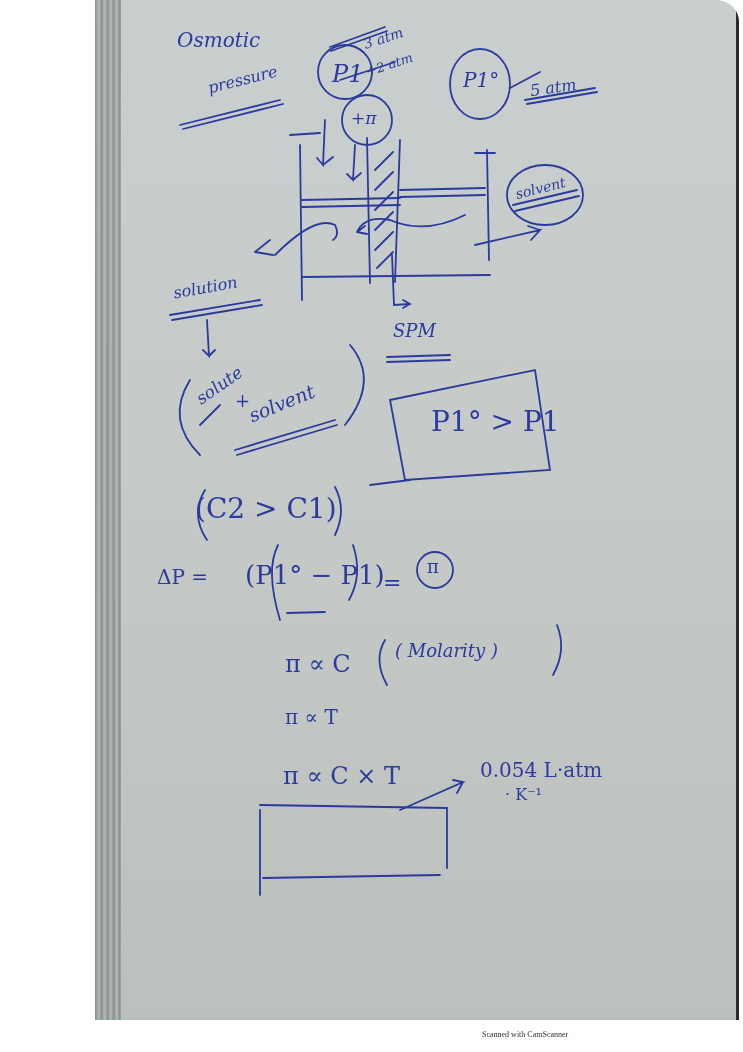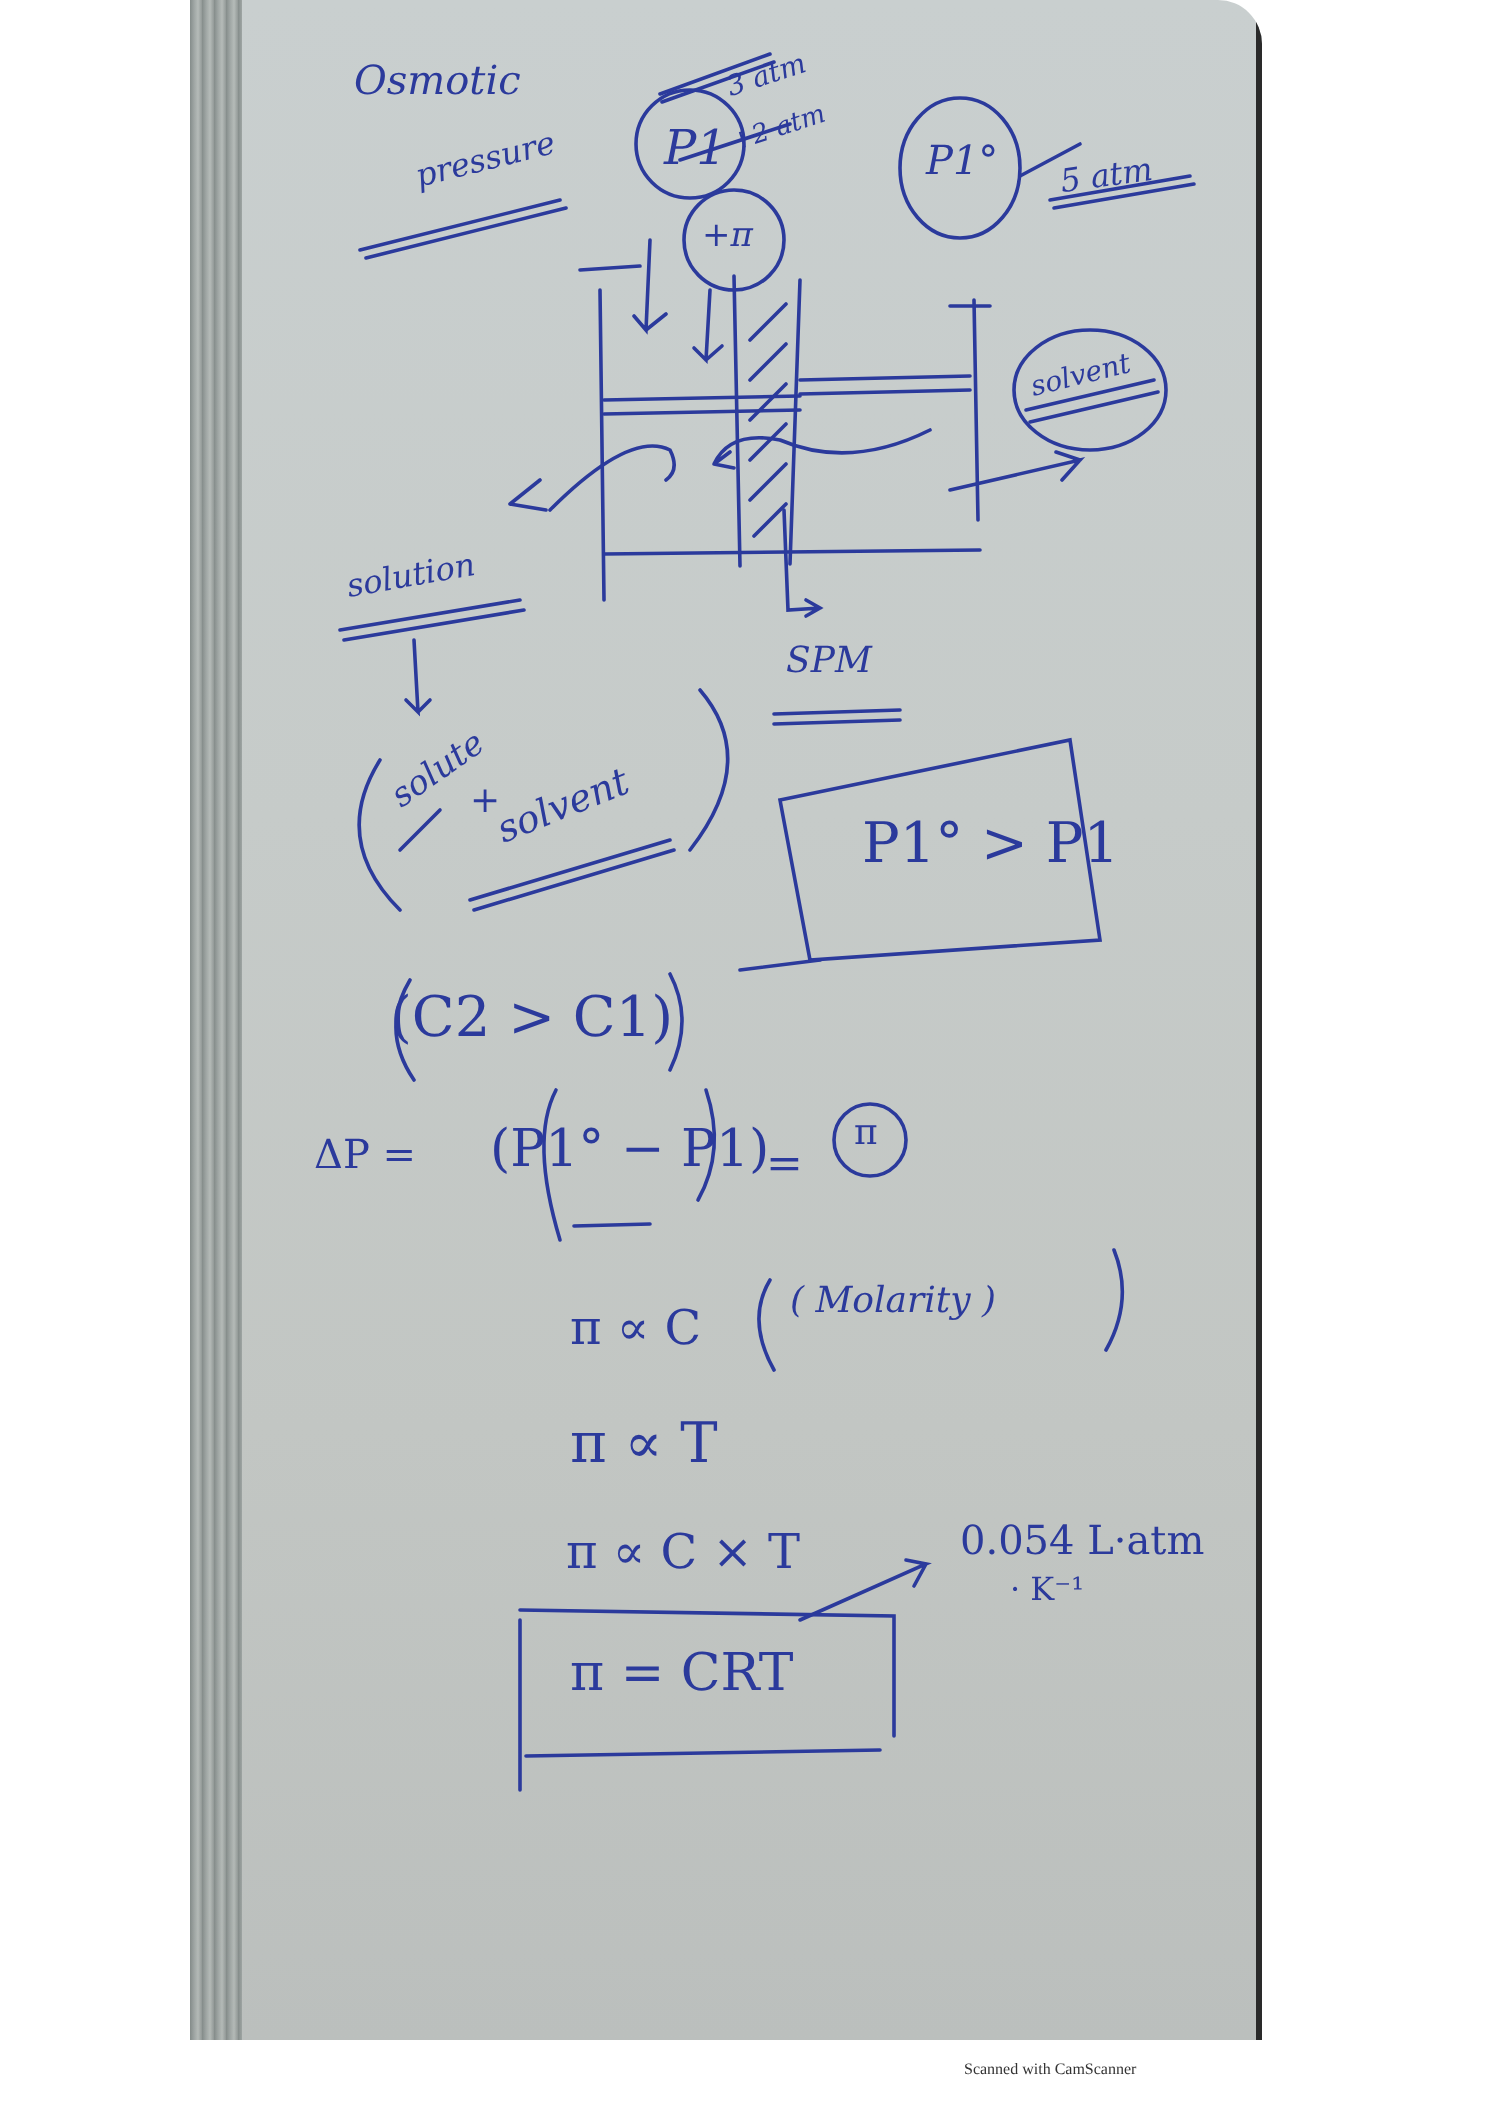--- a/index.html
+++ b/index.html
@@ -1,18 +1,18 @@
 <!DOCTYPE html>
 <html><head>
 <meta charset="utf-8">
 <style>
   html, body { margin:0; padding:0; }
   body { width:743px; height:1052px; background:#ffffff; position:relative; overflow:hidden; font-family:"DejaVu Sans", sans-serif; }
   .page {
-    position:absolute; left:95px; top:0; width:536px; height:1020px;
+    position:absolute; left:95px; top:0; width:644px; height:1020px;
     background: linear-gradient(180deg, #c9cfcf 0%, #c6cbc9 40%, #c2c6c3 70%, #bbbfbd 100%);
     border-top-right-radius:22px;
     overflow:hidden;
   }
   .page::before {
     content:""; position:absolute; left:0; top:0; width:26px; height:100%;
     background: repeating-linear-gradient(90deg, #7d8583 0px, #9aa19f 2px, #b3b9b6 4px, #8d9492 6px);
     opacity:.9;
   }
   .page::after {
@@ -116,21 +116,20 @@
   <div class="ink" style="left:300px;top:405px;font-size:28px;font-style:normal;padding-left:36px;">P1° &gt; P1</div>
   <div class="ink" style="left:100px;top:492px;font-size:28px;font-style:normal;">(C2 &gt; C1)</div>
 
   <div class="ink" style="left:62px;top:565px;font-size:20px;font-style:normal;">ΔP =</div>
   <div class="ink" style="left:150px;top:560px;font-size:26px;font-style:normal;">(P1° − P1)</div>
   <div class="ink" style="left:288px;top:570px;font-size:22px;font-style:normal;">=</div>
   <div class="ink" style="left:332px;top:556px;font-size:18px;font-style:normal;">π</div>
 
   <div class="ink" style="left:190px;top:650px;font-size:24px;font-style:normal;">π ∝ C</div>
   <div class="ink" style="left:300px;top:640px;font-size:18px;">( Molarity )</div>
-  <div class="ink" style="left:190px;top:705px;font-size:28px;font-style:normal;">π ∝ T</div>
+  <div class="ink" style="left:190px;top:705px;font-size:20px;font-style:normal;">π ∝ T</div>
   <div class="ink" style="left:188px;top:762px;font-size:24px;font-style:normal;">π ∝ C × T</div>
   <div class="ink" style="left:385px;top:758px;font-size:20px;font-style:normal;">0.054 L·atm</div>
   <div class="ink" style="left:410px;top:785px;font-size:16px;font-style:normal;">· K⁻¹</div>
 
-  <div class="ink" style="left:190px;top:822px;font-size:26px;font-style:normal;">π = CRT</div>
 </div>
 
 <div class="footer">Scanned with CamScanner</div>
 
 </body></html>

